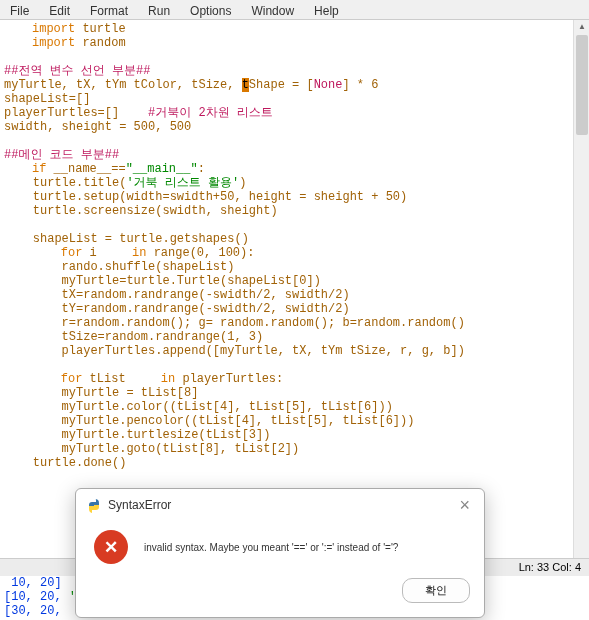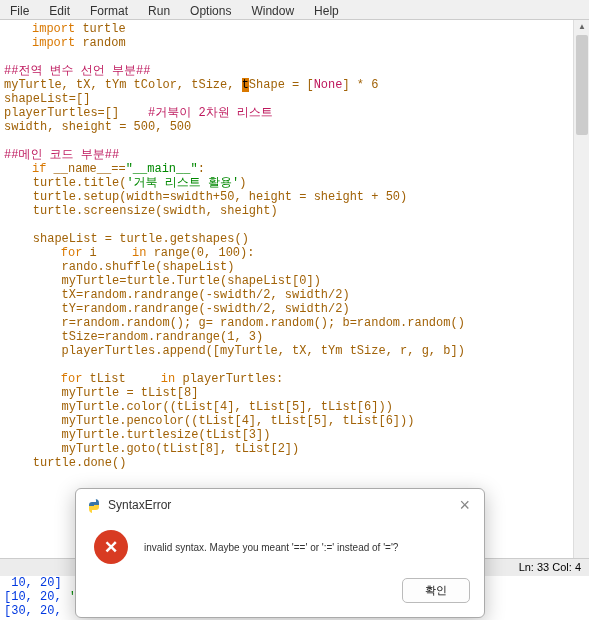--- a/index.html
+++ b/index.html
@@ -151,21 +151,21 @@
       color: #333;
     }
     .dialog-footer {
       text-align: right;
       padding: 6px 14px;
     }
     .dialog-btn {
       padding: 4px 22px;
       background: #fdfdfd;
       border: 1px solid #bbb;
-      border-radius: 5px;
+      border-radius: 10px;
       font-size: 11px;
       cursor: pointer;
     }
   </style>
 </head>
 <body>
 
 <div class="menubar">
   <span>File</span>
   <span>Edit</span>

